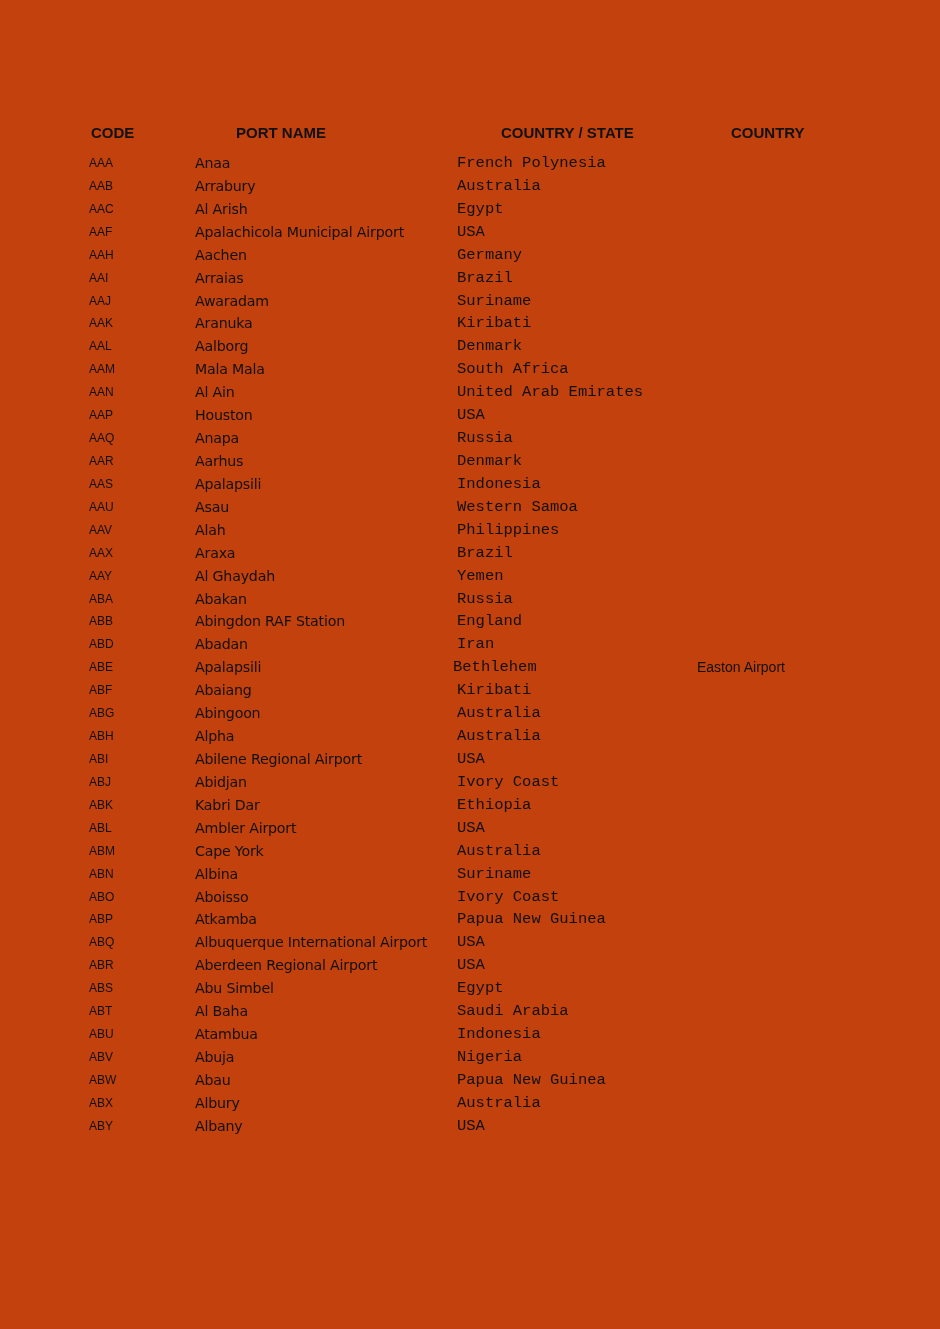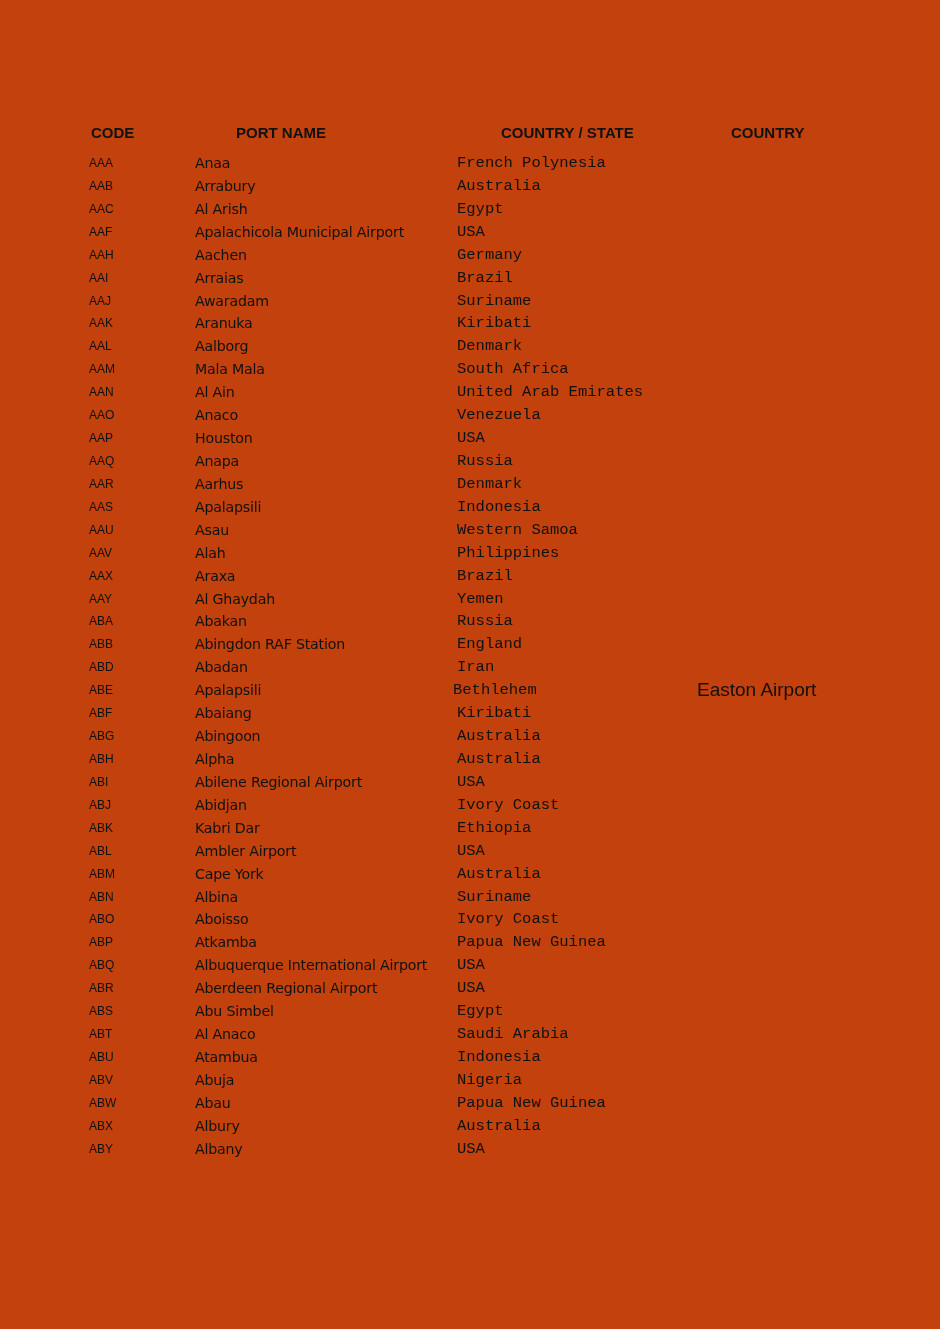--- a/index.html
+++ b/index.html
@@ -17,21 +17,21 @@
     .rows { position: absolute; left: 0; top: 152px; width: 940px; }
     .row { position: relative; height: 22.93px; }
     .cell {
       position: absolute; top: 0; height: 22.93px; line-height: 22.93px;
       white-space: nowrap; color: #111;
     }
     .c-code { left: 89px; font-family: "Liberation Sans", sans-serif; font-size: 12px; }
     .c-port { left: 147px; font-family: "DejaVu Sans", sans-serif; font-size: 14.2px; letter-spacing: -0.2px; margin-left: 48px; }
     .c-cs { left: 457px; font-family: Liberation Mono, monospace; font-size: 15.5px; }
     .c-cs.shift { left: 453px; }
-    .c-country { left: 697px; font-family: "Liberation Sans", sans-serif; font-size: 19px; }
+    .c-country { left: 697px; font-family: "Liberation Sans", sans-serif; font-size: 14px; }
   </style>
 </head>
 <body>
 
 <div class="page">
   <div class="hdr hdr-code">CODE</div>
   <div class="hdr hdr-port">PORT NAME</div>
   <div class="hdr hdr-cs">COUNTRY / STATE</div>
   <div class="hdr hdr-country">COUNTRY</div>
 
@@ -96,26 +96,20 @@
         <span class="cell c-cs">South Africa</span>
         <span class="cell c-country"></span>
       </div>
       <div class="row">
         <span class="cell c-code">AAN</span>
         <span class="cell c-port">Al Ain</span>
         <span class="cell c-cs">United Arab Emirates</span>
         <span class="cell c-country"></span>
       </div>
       <div class="row">
-        <span class="cell c-code">AAO</span>
-        <span class="cell c-port">Anaco</span>
-        <span class="cell c-cs">Venezuela</span>
-        <span class="cell c-country"></span>
-      </div>
-      <div class="row">
         <span class="cell c-code">AAP</span>
         <span class="cell c-port">Houston</span>
         <span class="cell c-cs">USA</span>
         <span class="cell c-country"></span>
       </div>
       <div class="row">
         <span class="cell c-code">AAQ</span>
         <span class="cell c-port">Anapa</span>
         <span class="cell c-cs">Russia</span>
         <span class="cell c-country"></span>
@@ -259,21 +253,21 @@
         <span class="cell c-country"></span>
       </div>
       <div class="row">
         <span class="cell c-code">ABS</span>
         <span class="cell c-port">Abu Simbel</span>
         <span class="cell c-cs">Egypt</span>
         <span class="cell c-country"></span>
       </div>
       <div class="row">
         <span class="cell c-code">ABT</span>
-        <span class="cell c-port">Al Anaco</span>
+        <span class="cell c-port">Al Baha</span>
         <span class="cell c-cs">Saudi Arabia</span>
         <span class="cell c-country"></span>
       </div>
       <div class="row">
         <span class="cell c-code">ABU</span>
         <span class="cell c-port">Atambua</span>
         <span class="cell c-cs">Indonesia</span>
         <span class="cell c-country"></span>
       </div>
       <div class="row">

